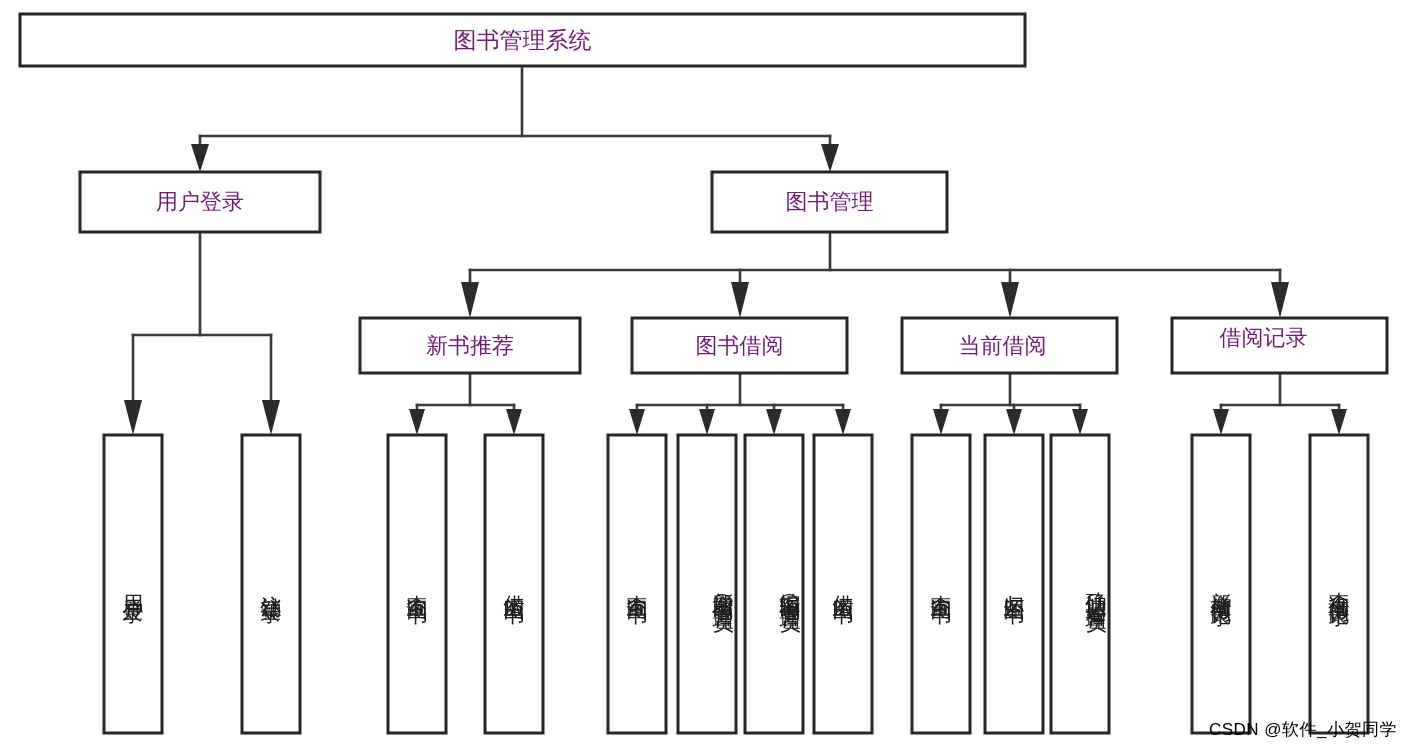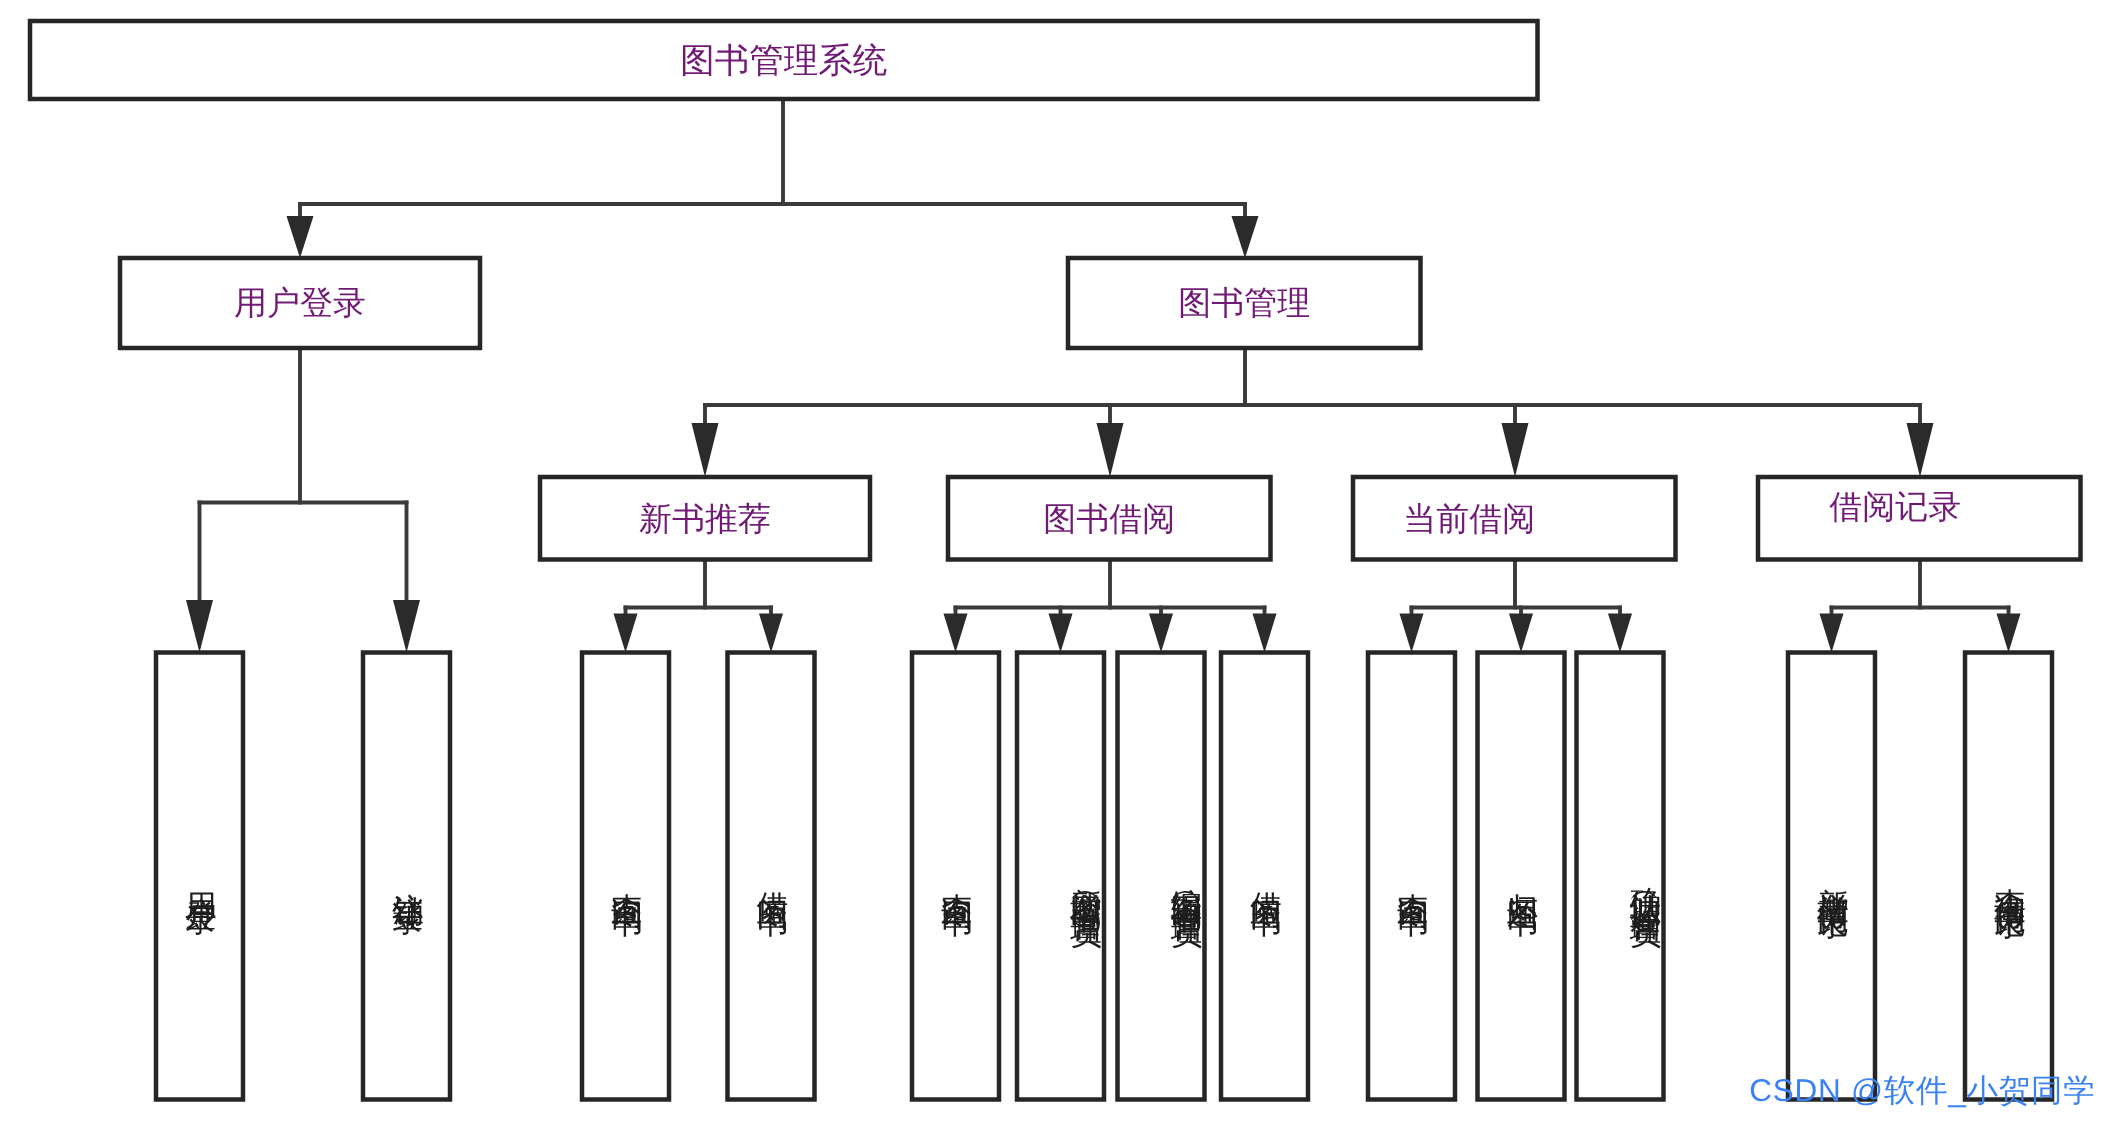--- a/index.html
+++ b/index.html
@@ -67,22 +67,22 @@
     font-family: "Liberation Sans", "DejaVu Sans", sans-serif;
     color: #701a75;
     white-space: nowrap;
     pointer-events: none;
   }
   #watermark {
     position: absolute;
     right: 8px;
     bottom: 6px;
     font-family: "Liberation Sans", "DejaVu Sans", sans-serif;
-    font-size: 21px;
-    color: #3b82f6;
+    font-size: 17px;
+    color: #000000;
     letter-spacing: 0.5px;
     user-select: none;
     white-space: nowrap;
   }
 </style>
 </head>
 <body>
 
 <div id="diagram-root">
 
@@ -177,21 +177,21 @@
     </g>
   </svg>
 
   <div class="hlabel-box" style="left:20px; top:14px; width:1005px; height:52px; font-size:23px;">图书管理系统</div>
 
   <div class="hlabel-box" style="left:80px; top:172px; width:240px; height:60px; font-size:22px;">用户登录</div>
   <div class="hlabel-box" style="left:712px; top:172px; width:235px; height:60px; font-size:22px;">图书管理</div>
 
   <div class="hlabel-box" style="left:360px; top:318px; width:220px; height:55px; font-size:22px;">新书推荐</div>
   <div class="hlabel-box" style="left:632px; top:318px; width:215px; height:55px; font-size:22px;font-family:Liberation Serif, serif;">图书借阅</div>
-  <div class="hlabel-box" style="left:872px; top:318px; width:215px; height:55px; font-size:22px;">当前借阅</div>
+  <div class="hlabel-box" style="left:895px; top:318px; width:215px; height:55px; font-size:22px;">当前借阅</div>
   <div class="hlabel-box" style="left:1156px; top:318px; width:215px; height:40px; font-size:22px;text-align:center;">借阅记录</div>
 
   <div class="vlabel-box" style="left:104px; top:435px; width:58px; height:298px;">用户登录</div>
   <div class="vlabel-box" style="left:242px; top:435px; width:58px; height:298px;">注销登录</div>
   <div class="vlabel-box" style="left:388px; top:435px; width:58px; height:298px;">查询图书</div>
   <div class="vlabel-box" style="left:485px; top:435px; width:58px; height:298px;">借阅图书</div>
   <div class="vlabel-box" style="left:608px; top:435px; width:58px; height:298px;">查询图书</div>
   <div class="vlabel-box" style="left:678px; top:435px; width:58px; height:298px; align-items:flex-start; padding-top:8px; box-sizing:border-box;">新增图书（管理员）</div>
   <div class="vlabel-box" style="left:745px; top:435px; width:58px; height:298px; align-items:flex-start; padding-top:8px; box-sizing:border-box;">编辑图书（管理员）</div>
   <div class="vlabel-box" style="left:814px; top:435px; width:58px; height:298px;">借阅图书</div>

